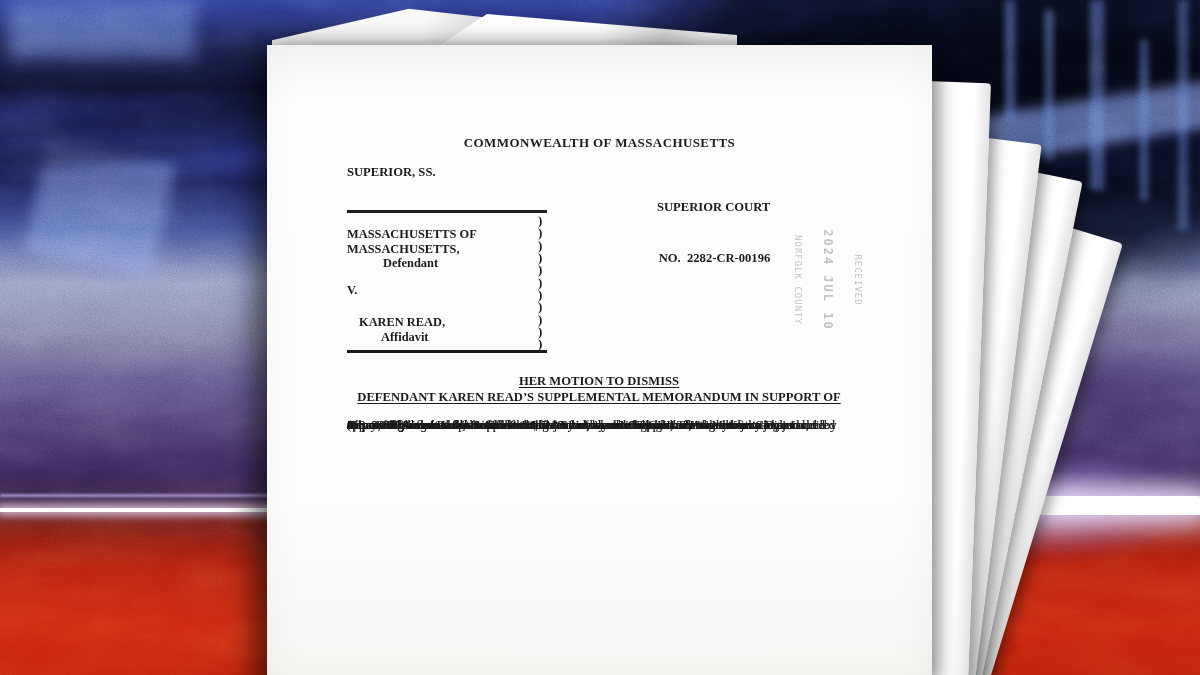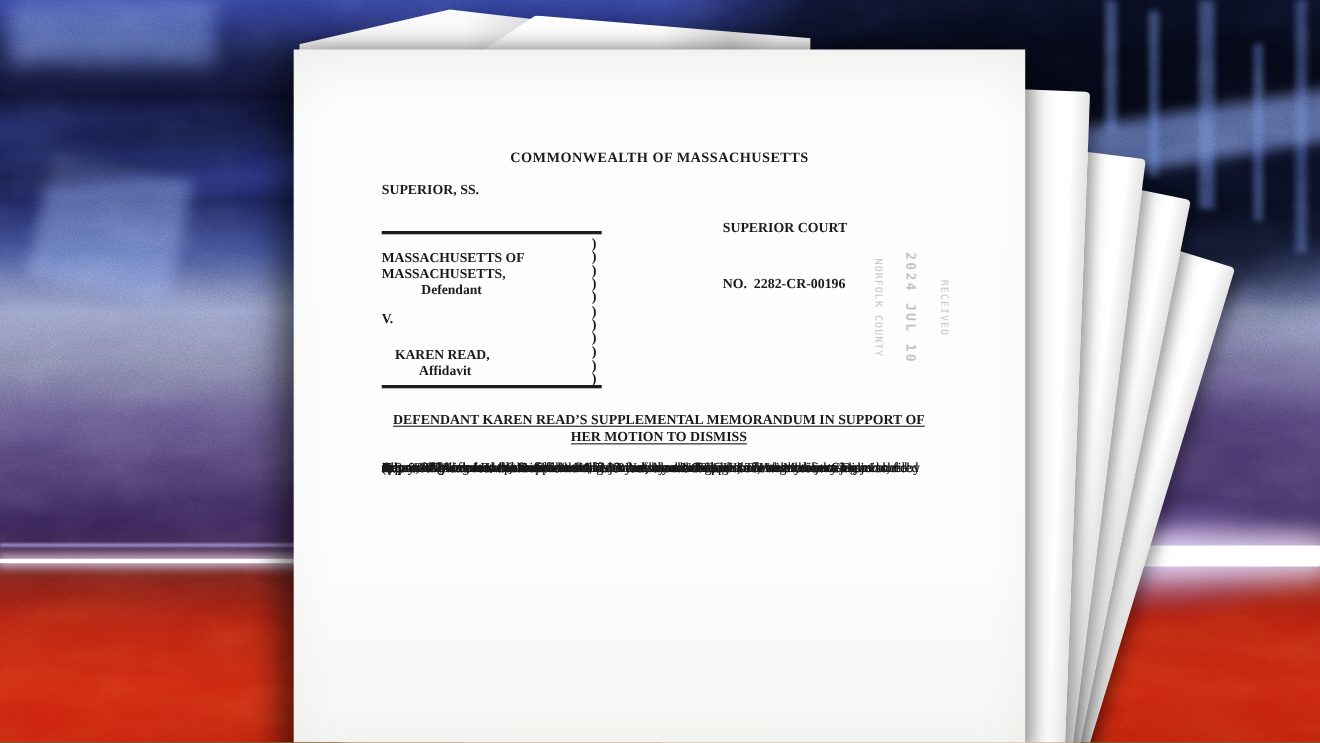--- a/index.html
+++ b/index.html
@@ -1,16 +1,16 @@
 <!DOCTYPE html>
 <html><head>
 <meta charset="utf-8">
 <style>
   html,body{margin:0;padding:0;background:#000;}
-  .scene{position:relative;width:1200px;height:675px;overflow:hidden;background:#fde047;
+  .scene{position:relative;width:1200px;height:675px;overflow:hidden;background:#7f1d1d;
          font-family:"Liberation Serif","DejaVu Serif",serif;}
 
   
   .bg-base{position:absolute;inset:0;z-index:1;background:linear-gradient(180deg,
     #2c3a94 0%, #141a42 7%, #0c0e2a 13%, #2c3a98 21%, #1a2156 27%, #3b4a8e 34%,
     #9099c4 42%, #7e7fa8 49%, #5f5586 56%, #483768 64%, #332052 70%, #3a2347 74%,
     #6b1b16 77%, #a81d0e 84%, #c8250f 93%, #b11c09 100%);}
   .bg-dark-tr{position:absolute;inset:0;z-index:1;background:
     radial-gradient(560px 330px at 1030px 60px, rgba(3,5,14,.96), rgba(3,5,14,.8) 55%, transparent 78%);}
   .bg-purple-right{position:absolute;inset:0;z-index:1;background:
@@ -65,21 +65,21 @@
   
   .page{position:absolute;left:267px;top:45px;width:665px;height:645px;z-index:10;
      background:linear-gradient(180deg,#f6f6f4,#fefefe 10%,#fdfdfc 70%,#f4f4f1 100%);
      box-shadow:-14px 4px 26px rgba(0,0,0,.55), 12px 0 18px -6px rgba(0,0,0,.4),
        inset 0 0 45px rgba(0,0,0,.045);
      color:#1b1b1e;}
   .page *{position:absolute;}
   .doc-head{left:0;top:90px;width:100%;text-align:center;font-weight:bold;font-size:13px;letter-spacing:.4px;}
   .county{left:80px;top:120px;font-weight:bold;font-size:12.6px;}
   .court-block{left:390px;top:120px;font-weight:bold;font-size:12.6px;line-height:17px;white-space:pre;}
-  .court-block div{position:static;}
+  .court-block div{position:static;text-align:right;}
 
   .caption{left:80px;top:165px;width:200px;height:143px;box-sizing:border-box;
      border-top:3px solid #1c1c1c;border-bottom:3px solid #1c1c1c;font-weight:bold;font-size:12.4px;}
   .cap-l1{left:0;top:14px;}  .cap-l2{left:0;top:28.5px;}
   .cap-role1{left:36px;top:43px;}
   .cap-v{left:0;top:70px;}
   .cap-p2{left:12px;top:102px;} .cap-role2{left:34px;top:116.5px;}
   .cap-brackets{left:191px;top:2px;display:flex;flex-direction:column;line-height:12.35px;font-size:13px;font-weight:bold;}
   .cap-brackets span{position:static;}
 
@@ -181,20 +181,20 @@
         </div>
     </div>
 
     <div class="stamp">
       <div class="stamp-sm">RECEIVED</div>
       <div class="stamp-lg">2024 JUL 10</div>
       <div class="stamp-sm">NORFOLK COUNTY</div>
     </div>
 
     <div class="title">
+      <div>HER MOTION TO DISMISS</div>
       <div>DEFENDANT KAREN READ’S SUPPLEMENTAL MEMORANDUM IN SUPPORT OF</div>
-      <div>HER MOTION TO DISMISS</div>
     </div>
 
     <div class="body-lines"><div class="bline ind"><span>Now comes the Defendant Karen Read, by and through undersigned counsel, and hereby</span></div><div class="bline"><span>respectfully submits this Supplemental Memorandum in Support of Her Motion to Dismiss, filed</span></div><div class="bline"><span>July 8, 2024.</span></div><div class="bline ind"><span>As reflected in the attached Affidavit of Alan J. Jackson, a fourth deliberating juror</span></div><div class="bline"><span>(“Juror D”) has now confirmed “that the jury reached NOT GUILTY verdicts on Count 1 and</span></div><div class="bline"><span>Count 3.”  Alan J. Jackson Affidavit ¶ 5.  Once they were dismissed, “many of the jurors</span></div><div class="bline"><span>appeared uncomfortable with how things ended, wondering, </span><span class="it">Is anyone going know that we</span></div><div class="bline"><span class="it">acquitted [Karen Read] on Count 1 and 3?  No one ever asked about those counts.</span><span>”   </span><span class="it">Id.</span><span> ¶ 8.</span></div><div class="bline"><span>Juror D told counsel “part of his/her discomfort was that he/she knew that the jury had reached</span></div></div>
 
   </div>
 </div>
 
 </body></html>

